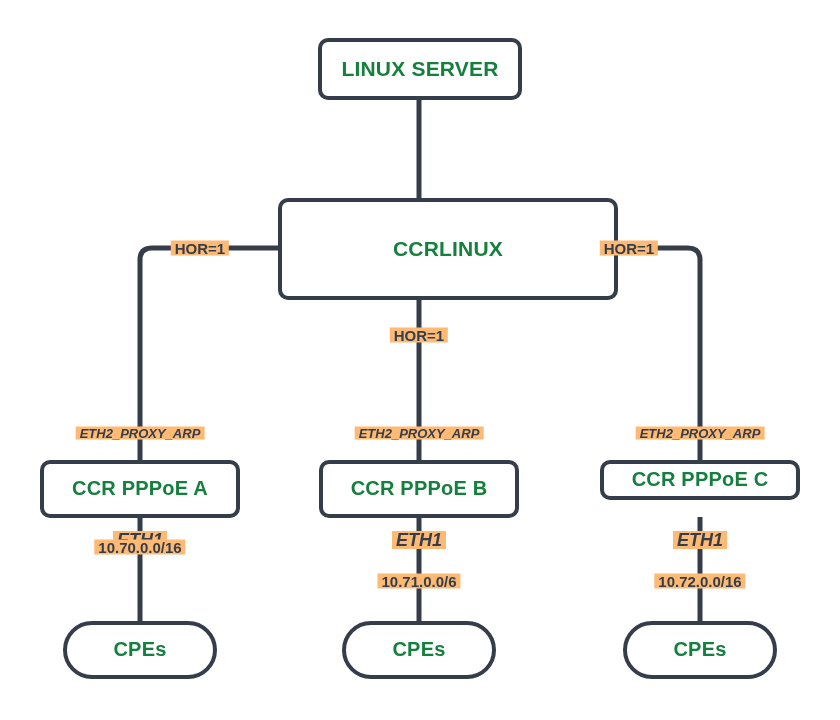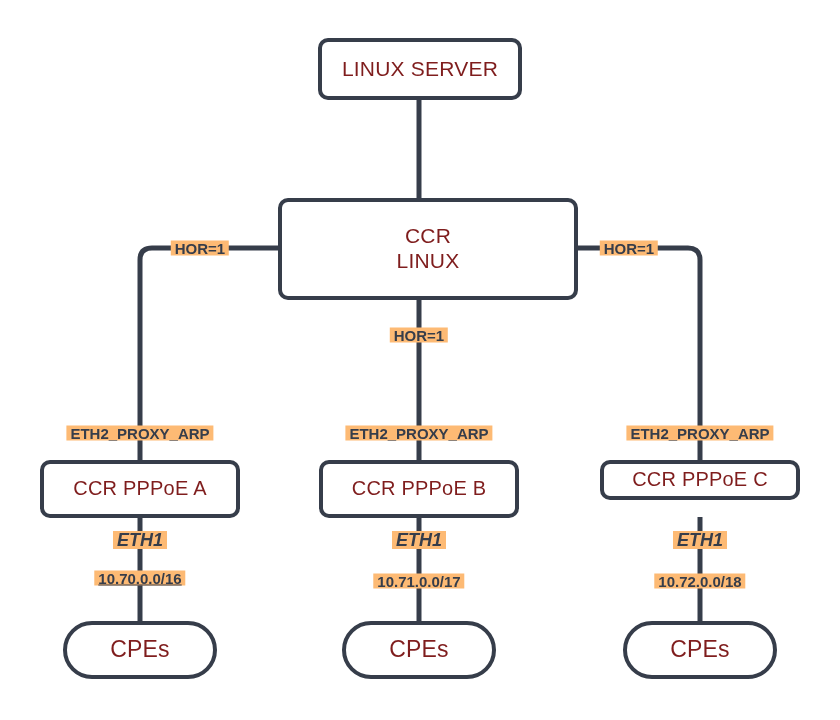--- a/index.html
+++ b/index.html
@@ -28,44 +28,44 @@
   }
   .node-box {
     position: absolute;
     box-sizing: border-box;
     border: 4px solid #363D4A;
     background: #ffffff;
     display: flex;
     align-items: center;
     justify-content: center;
     text-align: center;
-    color: #7f1d1d;
-    font-weight: normal;
+    color: #15803d;
+    font-weight: bold;
     line-height: 1.18;
     letter-spacing: 0.2px;
   }
   .node-rect { border-radius: 10px; }
   .node-pill { border-radius: 999px; }
   .edge-label {
     position: absolute;
     color: #363D4A;
     font-weight: bold;
     background: #fdba74;
     text-align: center;
     white-space: nowrap;
     transform: translate(-50%, -50%);
     padding: 0 4px;
     line-height: 1;
   }
   .t-linux   { font-size: 21px; }
   .t-bridge  { font-size: 21px; }
   .t-pppoe   { font-size: 20px; }
-  .t-cpes    { font-size: 23px; align-items: center; }
+  .t-cpes    { font-size: 20px; align-items: center; }
   .t-hor     { font-size: 15px; }
-  .t-eth2    { font-size: 15px; }
+  .t-eth2    { font-size: 13px; font-style: italic; }
   .t-eth1    { font-size: 18px; font-style: italic; }
   .t-subnet  { font-size: 15px; }
 </style>
 </head>
 <body>
 
 <div id="diagram-root">
 
   <svg id="diagram-svg" viewBox="0 0 840 720" xmlns="http://www.w3.org/2000/svg">
     <g fill="none" stroke="#363D4A" stroke-width="5" stroke-linecap="butt">
@@ -81,21 +81,21 @@
       <path d="M140,517 L140,622"></path>
       <path d="M419,517 L419,622"></path>
       <path d="M700,517 L700,622"></path>
     </g>
   </svg>
 
   <div class="node-box node-rect t-linux" style="left:318px; top:38px; width:204px; height:62px;">
     <span>LINUX SERVER</span>
   </div>
 
-  <div class="node-box node-rect t-bridge" style="left:278px; top:198px; width:300px; height:102px; flex-direction:column;">
+  <div class="node-box node-rect t-bridge" style="left:278px; top:198px; width:340px; height:102px; flex-direction:row;">
     <span>CCR</span>
     <span>LINUX</span>
   </div>
 
   <div class="node-box node-rect t-pppoe" style="left:319px; top:460px; width:200px; height:58px;">
     <span>CCR PPPoE B</span>
   </div>
 
   <div class="node-box node-rect t-pppoe" style="left:40px; top:460px; width:200px; height:58px;">
     <span>CCR PPPoE A</span>
@@ -128,19 +128,19 @@
   <div class="edge-label t-eth2" style="left:419px; top:433px;">ETH2_PROXY_ARP</div>
 
   <div class="edge-label t-eth2" style="left:700px; top:433px;">ETH2_PROXY_ARP</div>
 
   <div class="edge-label t-eth1" style="left:140px; top:540px;">ETH1</div>
 
   <div class="edge-label t-eth1" style="left:419px; top:540px;">ETH1</div>
 
   <div class="edge-label t-eth1" style="left:700px; top:540px;">ETH1</div>
 
-  <div class="edge-label t-subnet" style="left:140px; top:578px;text-decoration:underline;">10.70.0.0/16</div>
+  <div class="edge-label t-subnet" style="left:140px; top:547px;">10.70.0.0/16</div>
 
-  <div class="edge-label t-subnet" style="left:419px; top:581px;">10.71.0.0/17</div>
+  <div class="edge-label t-subnet" style="left:419px; top:581px;">10.71.0.0/6</div>
 
-  <div class="edge-label t-subnet" style="left:700px; top:581px;">10.72.0.0/18</div>
+  <div class="edge-label t-subnet" style="left:700px; top:581px;">10.72.0.0/16</div>
 
 </div>
 
 </body></html>

